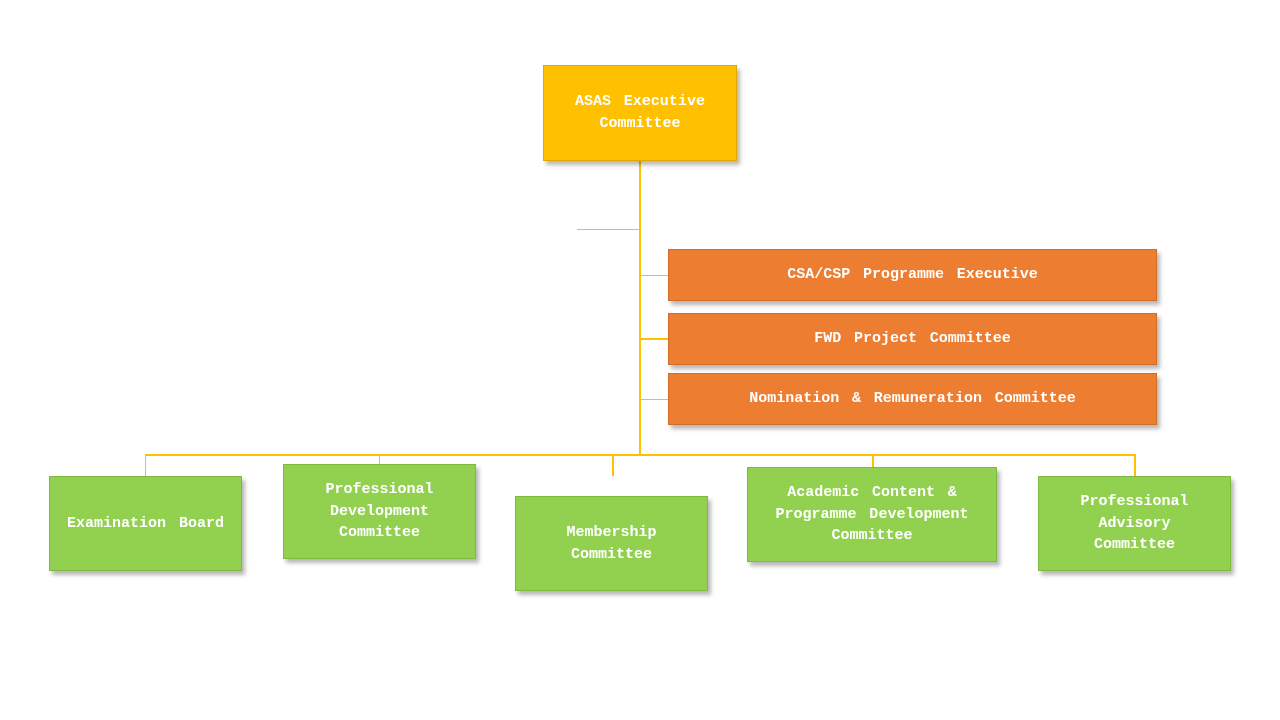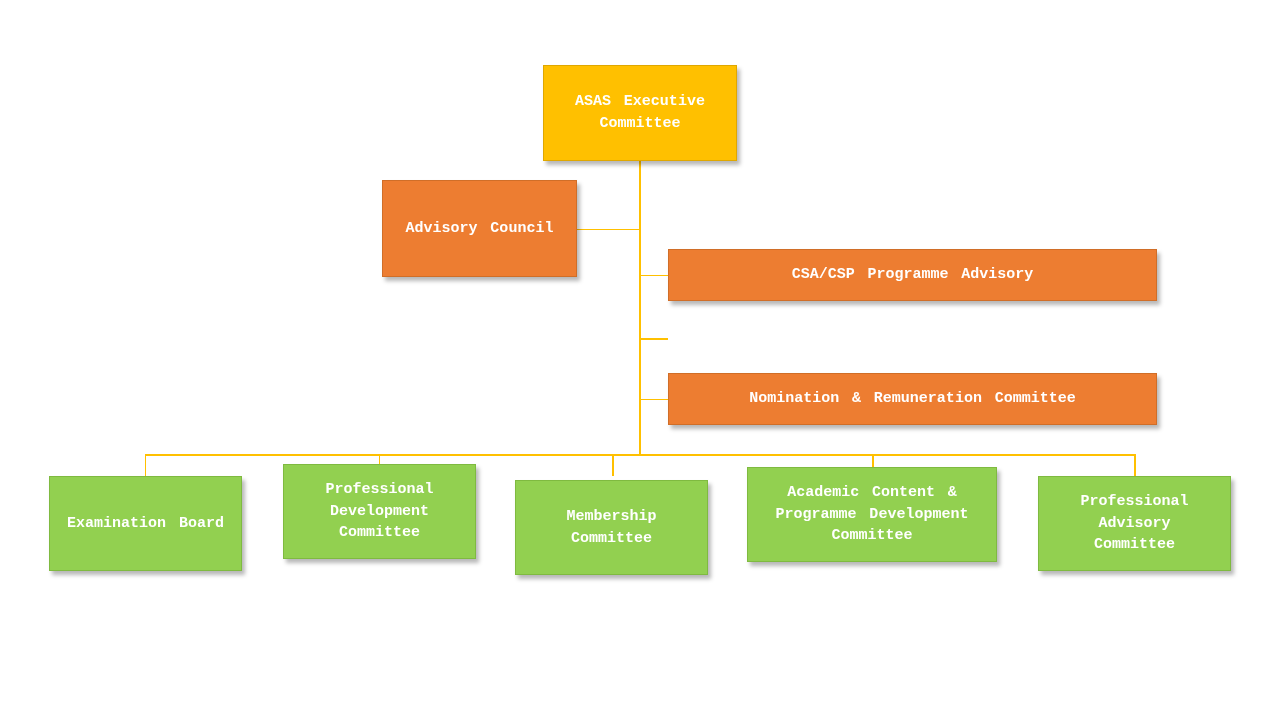--- a/index.html
+++ b/index.html
@@ -63,40 +63,40 @@
   <div class="line" style="left:378.5px; top:454px; width:1.5px; height:22px"></div>
   <div class="line" style="left:612px; top:454px; width:1.5px; height:22px"></div>
   <div class="line" style="left:872px; top:454px; width:1.5px; height:22px"></div>
   <div class="line" style="left:1134px; top:454px; width:1.5px; height:22px"></div>
 
   <div class="node node--root" style="left:543px; top:65px; width:194px; height:96px">
     <span>ASAS Executive
 Committee</span>
   </div>
 
-  <div class="node node--secondary" style="left:382px; top:180px; width:195px; height:97px">
-    <span>Advisory Council</span>
-  </div>
 
   <div class="node node--secondary" style="left:668px; top:249px; width:489px; height:52px">
-    <span>CSA/CSP Programme Advisory</span>
+    <span>CSA/CSP Programme Executive</span>
+  </div>
+  <div class="node node--secondary" style="left:668px; top:313px; width:489px; height:52px">
+    <span>FWD Project Committee</span>
   </div>
   <div class="node node--tertiary" style="left:49px; top:476px; width:193px; height:95px">
     <span>Examination Board</span>
   </div>
 
   <div class="node node--secondary" style="left:668px; top:373px; width:489px; height:52px">
     <span>Nomination &amp; Remuneration Committee</span>
   </div>
   <div class="node node--tertiary" style="left:283px; top:464px; width:193px; height:95px">
     <span>Professional
 Development
 Committee</span>
   </div>
-  <div class="node node--tertiary" style="left:515px; top:480px; width:193px; height:95px">
+  <div class="node node--tertiary" style="left:515px; top:496px; width:193px; height:95px">
     <span>Membership
 Committee</span>
   </div>
   <div class="node node--tertiary" style="left:747px; top:467px; width:250px; height:95px">
     <span>Academic Content &amp;
 Programme Development
 Committee</span>
   </div>
   <div class="node node--tertiary" style="left:1038px; top:476px; width:193px; height:95px">
     <span>Professional Advisory

